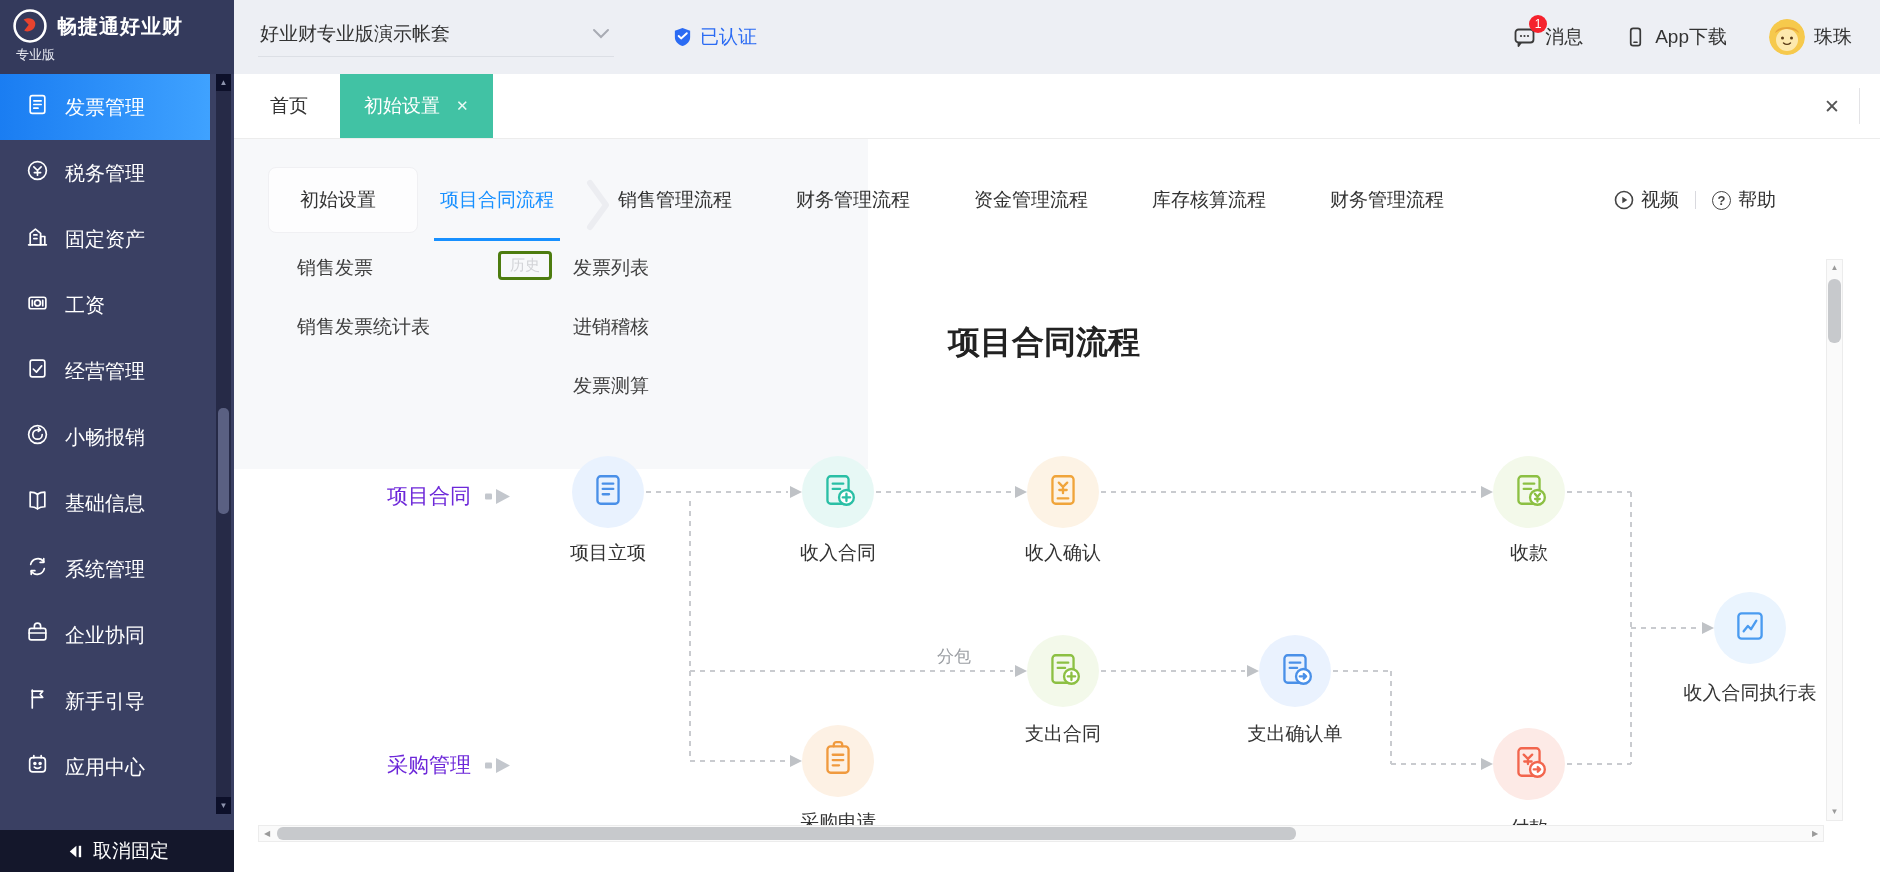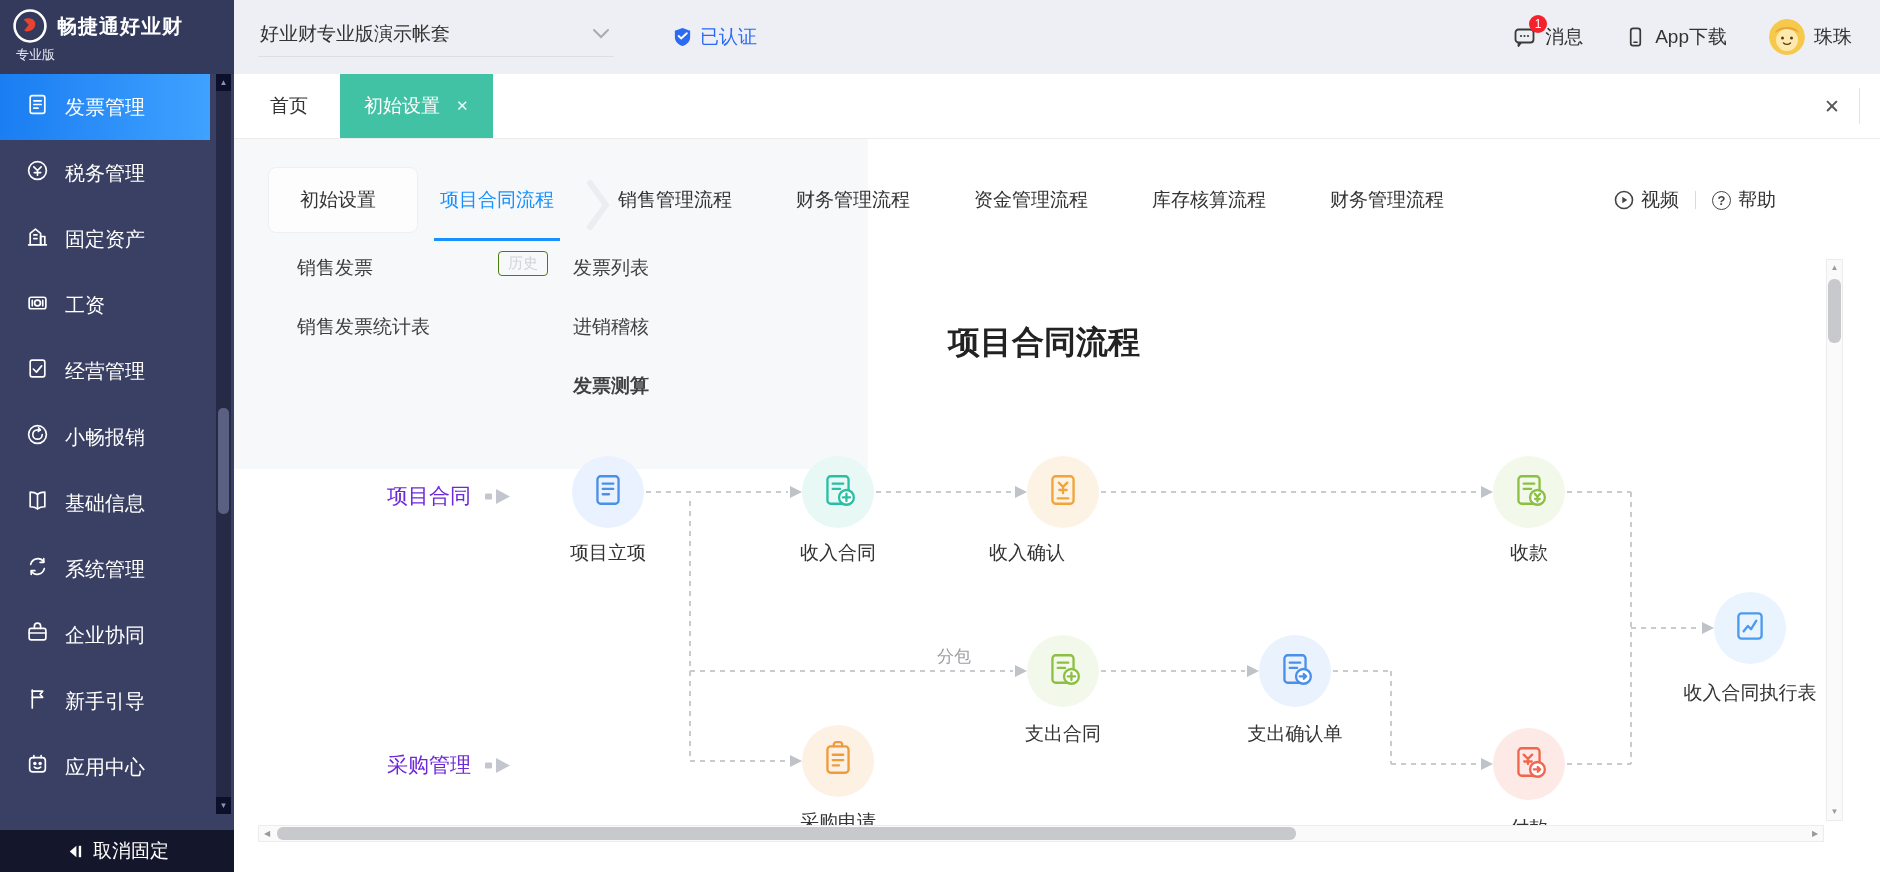--- a/index.html
+++ b/index.html
@@ -44,21 +44,21 @@
   .tabbar-close-all { position: absolute; right: 40px; top: 50%; transform: translateY(-50%); font-size: 19px; color: #555; cursor: pointer; }
   .tabbar-div { position: absolute; right: 20px; top: 14px; bottom: 14px; width: 1px; background: #e3e3e6; }
 
   
   .content { position: relative; flex: 1 1 auto; background: #fff; overflow: hidden; }
 
   .ghost-panel { position: absolute; left: 0; top: 0; width: 634px; height: 330px; background: #f7f8fa; z-index: 0; }
   .ghost-card { position: absolute; left: 34px; top: 28px; width: 150px; height: 66px; background: #fdfdfe; border: 1px solid #f0f0f3; border-radius: 8px; }
   .ghost-chevron { position: absolute; left: 352px; top: 40px; }
   .ghost-text { position: absolute; font-size: 19px; color: #404040; white-space: nowrap; }
-  .ghost-tag { position: absolute; font-size: 15px; color: #d2d3d7; border: 1px solid #4d7c0f; border-radius: 4px; padding: 2px 9px; text-align: center; }
+  .ghost-tag { position: absolute; font-size: 15px; color: #d2d3d7; border: 3px solid #4d7c0f; border-radius: 4px; padding: 2px 9px; text-align: center; }
 
   .flow-tabs { position: absolute; top: 0; left: 0; right: 0; height: 102px; display: flex; align-items: center; gap: 64px; padding: 20px 0 0 66px; z-index: 3; }
   .ftab { position: relative; font-size: 19px; color: #333; cursor: pointer; height: 100%; display: flex; align-items: center; white-space: nowrap; }
   .ftab.active { color: #1890ff; }
   .ftab.active::after { content: ""; position: absolute; left: -6px; right: -6px; bottom: 0; height: 3px; background: #1890ff; }
   .flow-aux { position: absolute; right: 104px; top: 20px; height: 82px; display: flex; align-items: center; gap: 16px; z-index: 3; }
   .aux-btn { display: flex; align-items: center; gap: 7px; font-size: 19px; color: #333; cursor: pointer; }
   .aux-div { width: 1px; height: 18px; background: #d9d9de; }
   .circle-q { display: inline-flex; align-items: center; justify-content: center; width: 19px; height: 19px; border: 1.6px solid #444; border-radius: 50%; font-size: 13px; color: #444; font-weight: 700; }
 
@@ -289,21 +289,21 @@
         <span class="ghost-chevron">
           <svg width="24" height="52" viewBox="0 0 24 52">
               <polyline points="4,4 20,26 4,48" fill="none" stroke="#ecedf1" stroke-width="6" stroke-linecap="round" stroke-linejoin="round"></polyline>
             </svg>
         </span>
         <span class="ghost-text" style="left:63px;top:116px;">销售发票</span>
         <span class="ghost-tag" style="left:264px;top:112px;">历史</span>
         <span class="ghost-text" style="left:339px;top:116px;">发票列表</span>
         <span class="ghost-text" style="left:63px;top:175px;">销售发票统计表</span>
         <span class="ghost-text" style="left:339px;top:175px;">进销稽核</span>
-        <span class="ghost-text" style="left:339px;top:234px;font-weight:bold;">发票测算</span>
+        <span class="ghost-text" style="left:339px;top:234px;">发票测算</span>
       </div>
 
       <div class="flow-tabs">
         <div class="ftab">初始设置</div>
         <div class="ftab active">项目合同流程</div>
         <div class="ftab">销售管理流程</div>
         <div class="ftab">财务管理流程</div>
         <div class="ftab">资金管理流程</div>
         <div class="ftab">库存核算流程</div>
         <div class="ftab">财务管理流程</div>
@@ -455,21 +455,21 @@
               <g class="icon-stroke">
                 <rect x="8" y="6" width="20" height="25" rx="3"></rect>
                 <path d="M14 6V4.5A2.5 2.5 0 0 1 16.5 2h3A2.5 2.5 0 0 1 22 4.5V6"></path>
                 <path d="M13 14h10M13 19h10M13 24h6"></path>
               </g>
             </svg></span>
       </div>
 
       <div class="node-label" style="left:294px;top:401px;">项目立项</div>
       <div class="node-label" style="left:524px;top:401px;">收入合同</div>
-      <div class="node-label" style="left:713px;top:401px;text-align:center;">收入确认</div>
+      <div class="node-label" style="left:749px;top:401px;text-align:center;">收入确认</div>
       <div class="node-label" style="left:1215px;top:401px;">收款</div>
       <div class="node-label wide" style="left:1431px;top:541px;">收入合同执行表</div>
       <div class="node-label" style="left:749px;top:582px;">支出合同</div>
       <div class="node-label" style="left:981px;top:582px;">支出确认单</div>
       <div class="node-label" style="left:1215px;top:676px;">付款</div>
       <div class="node-label" style="left:524px;top:670px;">采购申请</div>
 
       <div class="vscroll">
         <span class="glyph">▲</span>
         <span class="thumb"></span>

